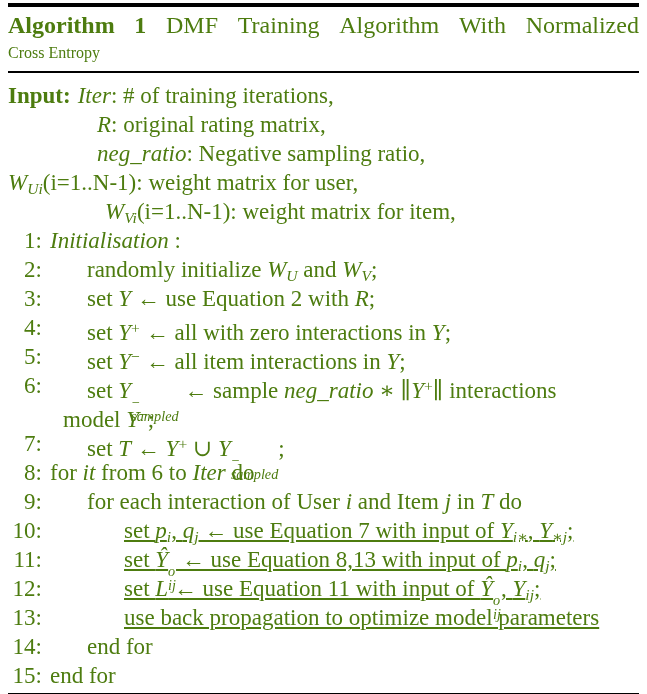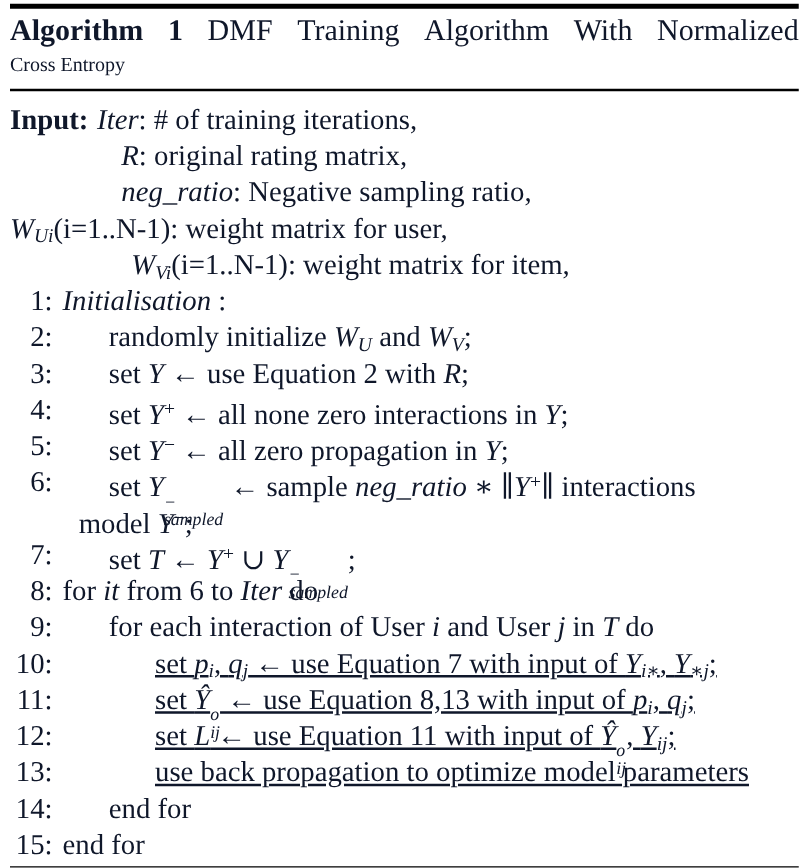--- a/index.html
+++ b/index.html
@@ -1,20 +1,20 @@
 <!DOCTYPE html>
 <html><head>
 <meta charset="utf-8">
 <style>
   html, body { margin: 0; padding: 0; background: #ffffff; }
   .page {
     width: 647px; height: 694px; box-sizing: border-box;
     padding: 3px 8px 0 8px;
     font-family: "Liberation Serif", "DejaVu Serif", serif;
-    font-size: 23px; color: #0f172a; overflow: hidden;
+    font-size: 23px; color: #4d7c0f; overflow: hidden;
   }
   .rule { background: #000; }
   .rule-thick { height: 4px; }
   .rule-thin { height: 2px; }
 
   .title-row {
     display: flex; justify-content: space-between;
     font-size: 24px; line-height: 27px; margin-top: 5px;
     white-space: pre;
   }
@@ -63,27 +63,27 @@
       <div class="io-row io-cont-input"><span><span class="seg-i">R</span><span class="seg-r">: original rating matrix,</span></span></div>
       <div class="io-row io-cont-input"><span><span class="seg-i">neg_ratio</span><span class="seg-r">: Negative sampling ratio,</span></span></div>
       <div class="io-row"><span><span class="seg-i">W</span><span class="seg-isub">Ui</span><span class="seg-r">(i=1..N-1): weight matrix for user,</span></span></div>
       <div class="io-row io-cont-output"><span><span class="seg-i">W</span><span class="seg-isub">Vi</span><span class="seg-r">(i=1..N-1): weight matrix for item,</span></span></div>
     </div>
 
   <div class="code" id="lines-mount">
       <div class="row"><span class="num">1:</span><span class="ind0"><span class="seg-i">Initialisation</span><span class="seg-r"> :</span></span></div>
       <div class="row"><span class="num">2:</span><span class="ind1"><span class="seg-r">randomly initialize </span><span class="seg-i">W</span><span class="seg-isub">U</span><span class="seg-r"> and </span><span class="seg-i">W</span><span class="seg-isub">V</span><span class="seg-r">;</span></span></div>
       <div class="row"><span class="num">3:</span><span class="ind1"><span class="seg-r">set </span><span class="seg-i">Y</span><span class="seg-r"> ← use Equation 2 with </span><span class="seg-i">R</span><span class="seg-r">;</span></span></div>
-      <div class="row"><span class="num">4:</span><span class="ind1"><span class="seg-r">set </span><span class="seg-i">Y</span><span class="seg-sup">+</span><span class="seg-r"> ← all none zero interactions in </span><span class="seg-i">Y</span><span class="seg-r">;</span></span></div>
-      <div class="row"><span class="num">5:</span><span class="ind1"><span class="seg-r">set </span><span class="seg-i">Y</span><span class="seg-sup">−</span><span class="seg-r"> ← all zero propagation in </span><span class="seg-i">Y</span><span class="seg-r">;</span></span></div>
+      <div class="row"><span class="num">4:</span><span class="ind1"><span class="seg-r">set </span><span class="seg-i">Y</span><span class="seg-sup">+</span><span class="seg-r"> ← all with zero interactions in </span><span class="seg-i">Y</span><span class="seg-r">;</span></span></div>
+      <div class="row"><span class="num">5:</span><span class="ind1"><span class="seg-r">set </span><span class="seg-i">Y</span><span class="seg-sup">−</span><span class="seg-r"> ← all item interactions in </span><span class="seg-i">Y</span><span class="seg-r">;</span></span></div>
       <div class="row"><span class="num">6:</span><span class="ind1"><span class="seg-r">set </span><span class="seg-i">Y</span><span class="mstack"><span class="st-sup">−</span><span class="st-sub">sampled</span></span><span class="seg-r"> ← sample </span><span class="seg-i">neg_ratio</span><span class="seg-r"> ∗ ∥</span><span class="seg-i">Y</span><span class="seg-sup">+</span><span class="seg-r">∥ interactions</span></span></div>
       <div class="row"><span class="num"></span><span class="indcont"><span class="seg-r">model </span><span class="seg-i">Y</span><span class="seg-sup">−</span><span class="seg-r">;</span></span></div>
       <div class="row"><span class="num">7:</span><span class="ind1"><span class="seg-r">set </span><span class="seg-i">T</span><span class="seg-r"> ← </span><span class="seg-i">Y</span><span class="seg-sup">+</span><span class="seg-r"> ∪ </span><span class="seg-i">Y</span><span class="mstack"><span class="st-sup">−</span><span class="st-sub">sampled</span></span><span class="seg-r">;</span></span></div>
       <div class="row"><span class="num">8:</span><span class="ind0"><span class="seg-b">for </span><span class="seg-i">it</span><span class="seg-r"> from 6 to </span><span class="seg-i">Iter</span><span class="seg-b"> do</span></span></div>
-      <div class="row"><span class="num">9:</span><span class="ind1"><span class="seg-b">for </span><span class="seg-r">each interaction of User </span><span class="seg-i">i</span><span class="seg-r"> and User </span><span class="seg-i">j</span><span class="seg-r"> in </span><span class="seg-i">T</span><span class="seg-b"> do</span></span></div>
+      <div class="row"><span class="num">9:</span><span class="ind1"><span class="seg-b">for </span><span class="seg-r">each interaction of User </span><span class="seg-i">i</span><span class="seg-r"> and Item </span><span class="seg-i">j</span><span class="seg-r"> in </span><span class="seg-i">T</span><span class="seg-b"> do</span></span></div>
       <div class="row"><span class="num">10:</span><span class="ind2"><span class="seg-r">set </span><span class="seg-i">p</span><span class="seg-isub">i</span><span class="seg-r">, </span><span class="seg-i">q</span><span class="seg-isub">j</span><span class="seg-r"> ← use Equation 7 with input of </span><span class="seg-i">Y</span><span class="seg-isub">i∗</span><span class="seg-r">, </span><span class="seg-i">Y</span><span class="seg-isub">∗j</span><span class="seg-r">;</span></span></div>
       <div class="row"><span class="num">11:</span><span class="ind2"><span class="seg-r">set </span><span class="seg-i">Ŷ</span><span class="mstack"><span class="st-sup">o</span><span class="st-sub">ij</span></span><span class="seg-r"> ← use Equation 8,13 with input of </span><span class="seg-i">p</span><span class="seg-isub">i</span><span class="seg-r">, </span><span class="seg-i">q</span><span class="seg-isub">j</span><span class="seg-r">;</span></span></div>
       <div class="row"><span class="num">12:</span><span class="ind2"><span class="seg-r">set </span><span class="seg-i">L</span><span class="seg-r"> ← use Equation 11 with input of </span><span class="seg-i">Ŷ</span><span class="mstack"><span class="st-sup">o</span><span class="st-sub">ij</span></span><span class="seg-r">, </span><span class="seg-i">Y</span><span class="seg-isub">ij</span><span class="seg-r">;</span></span></div>
       <div class="row"><span class="num">13:</span><span class="ind2"><span class="seg-r">use back propagation to optimize model parameters</span></span></div>
       <div class="row"><span class="num">14:</span><span class="ind1"><span class="seg-b">end for</span></span></div>
       <div class="row"><span class="num">15:</span><span class="ind0"><span class="seg-b">end for</span></span></div>
     </div>
 
   <div class="rule rule-thin rule-bottom"></div>
 </div>

